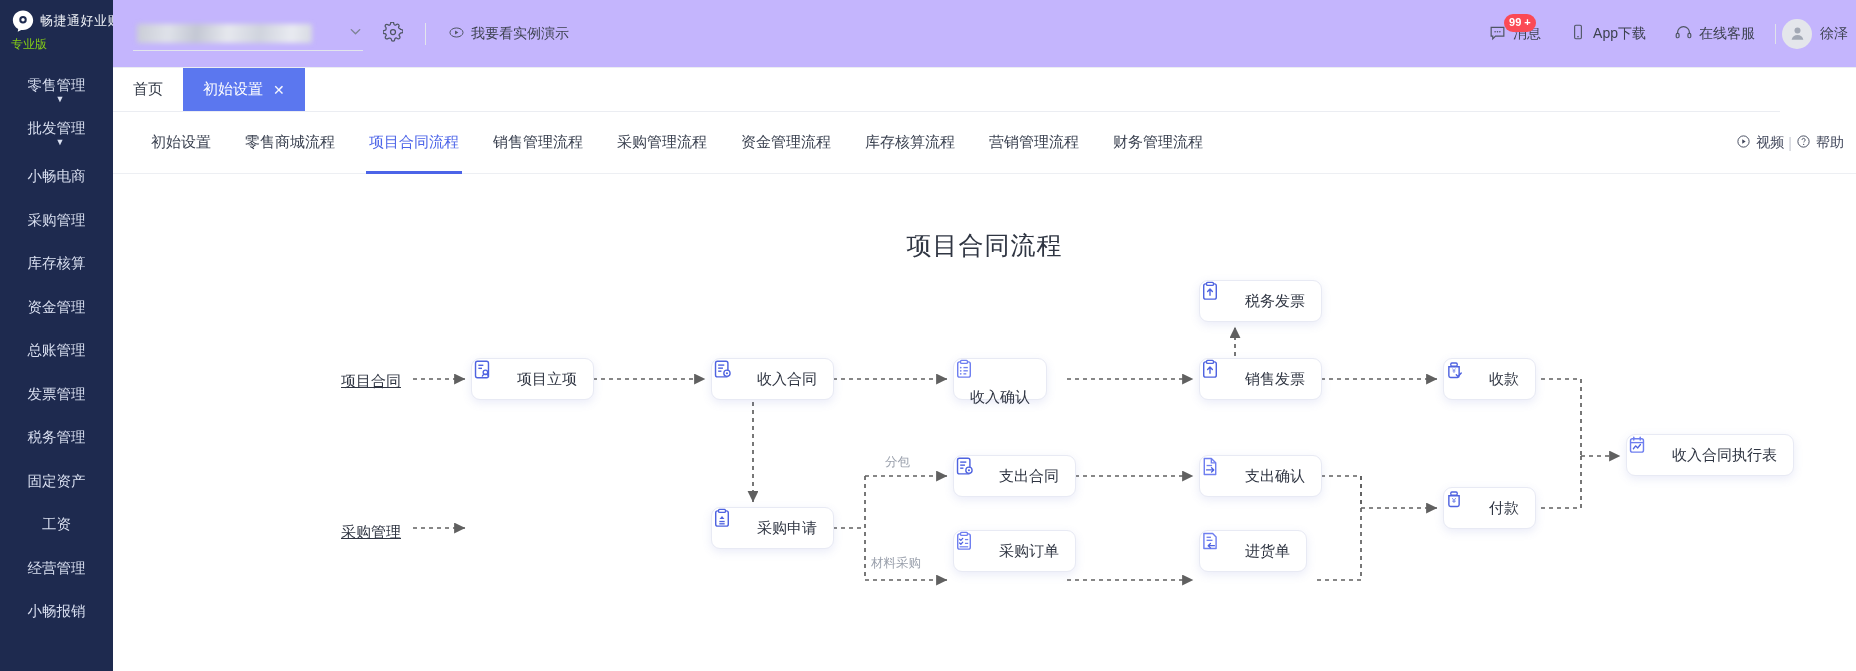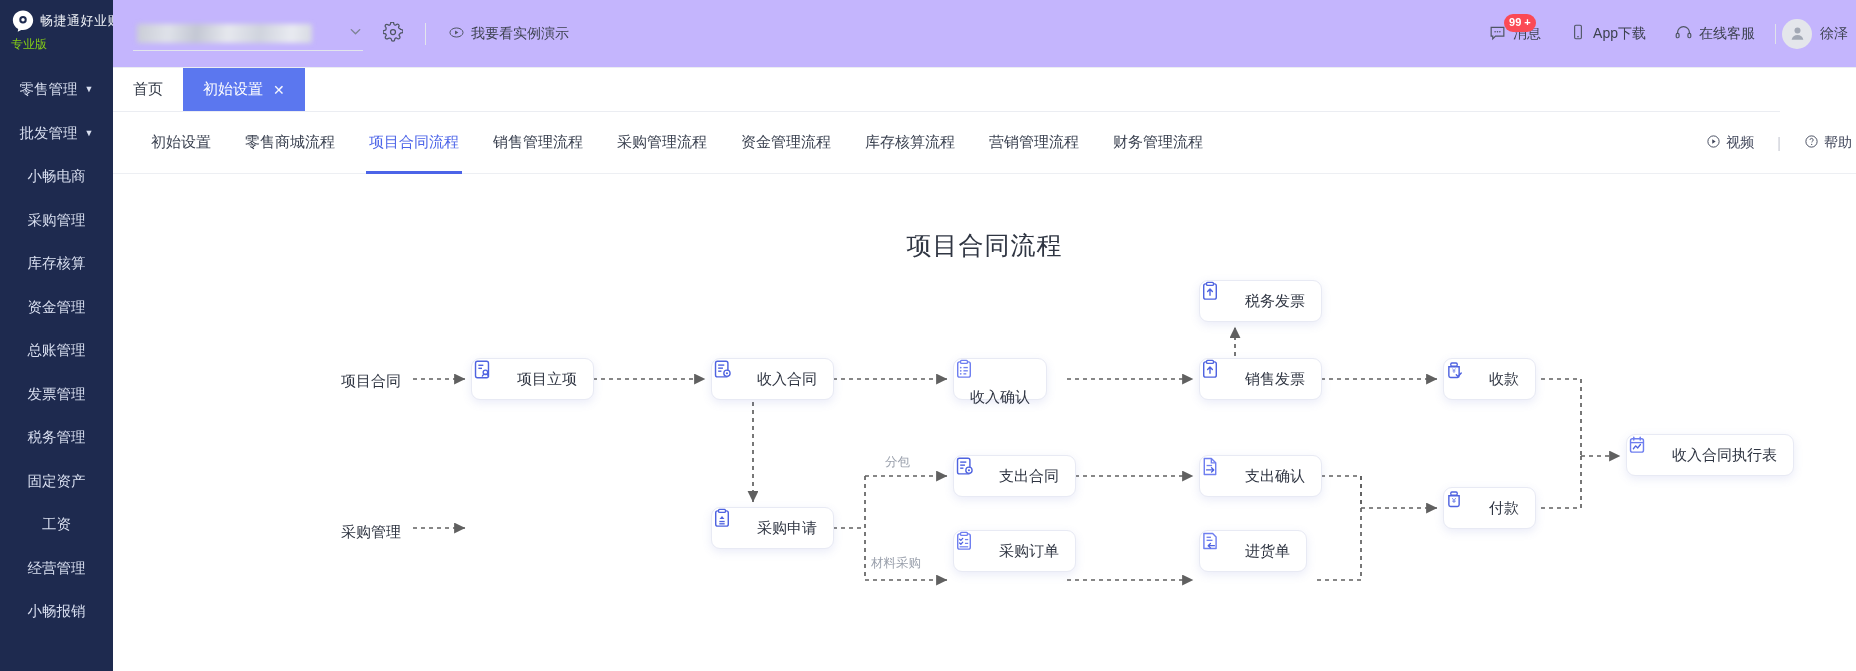--- a/index.html
+++ b/index.html
@@ -24,20 +24,21 @@
   .brand-name {
     font-size:13px; color:#eef1f7; margin-left:4px; letter-spacing:.5px;
     white-space:nowrap; overflow:hidden;
   }
   .brand-sub { font-size:12px; color:#84cc16; margin-left:11px; margin-top:2px; }
 
   .side-item {
     width:92px; height:43.5px; display:flex; align-items:center; justify-content:center;
     font-size:14.5px; color:#d9dff0; cursor:pointer; position:relative;
     white-space:nowrap;
+    flex-direction:column;
   }
   .side-item .caret {
     margin-left:7px; font-size:9px; color:#d9dff0; line-height:1;
   }
 
   
   .header {
     position:absolute; left:113px; top:0; width:1743px; height:68px;
     background:#c4b5fd; border-bottom:1px solid #ebedf2;
     display:flex; align-items:center;
@@ -98,22 +99,22 @@
     position:relative; font-size:15px; color:#3a4150; padding:0 0 0 0;
     margin-left:34px; cursor:pointer; height:62px; display:flex; align-items:center;
     white-space:nowrap;
   }
   .subtab:first-child { margin-left:38px; }
   .subtab.active { color:#4c64e8; }
   .subtab.active::after {
     content:""; position:absolute; left:-3px; right:-3px; bottom:0; height:3px; background:#4c64e8;
   }
   .subnav-right {
-    margin-left:auto; display:flex; align-items:center; gap:21px;
-    padding-right:4px; font-size:14px; color:#40465a; white-space:nowrap;text-align:center;
+    margin-left:auto; display:flex; align-items:center; gap:2px;
+    padding-right:12px; font-size:14px; color:#40465a; white-space:nowrap;text-align:center;
   }
   .subnav-right .lnk { display:flex; align-items:center; gap:5px; cursor:pointer; }
   .subnav-right .sep { color:#c9ccd5; margin:0 2px; }
 
   
   .canvas {
     position:absolute; left:113px; top:174px; width:1743px; height:497px;
     background:#fff; overflow:hidden;
   }
   .diagram-title {
@@ -125,21 +126,21 @@
 
   .node {
     position:absolute; height:42px; background:#fff;
     border:1px solid #e8eaf4; border-radius:9px;
     box-shadow:0 3px 10px rgba(92,108,200,.13);
     display:flex; align-items:center; padding:0 16px; gap:9px;
     font-size:15px; color:#2f3542; white-space:nowrap; cursor:pointer;
   }
   .node .nico { width:20px; height:20px; flex:0 0 20px; display:block; }
   .rowlabel {
-    position:absolute; font-size:15px; color:#2f3542; white-space:nowrap;
+    position:absolute; font-size:15px; color:#2f3542; white-space:nowrap;text-decoration:underline;
   }
   .edgelabel {
     position:absolute; font-size:12.5px; color:#9aa0ac; white-space:nowrap;
   }
 </style>
 </head>
 <body>
 
 <div id="app">
 

